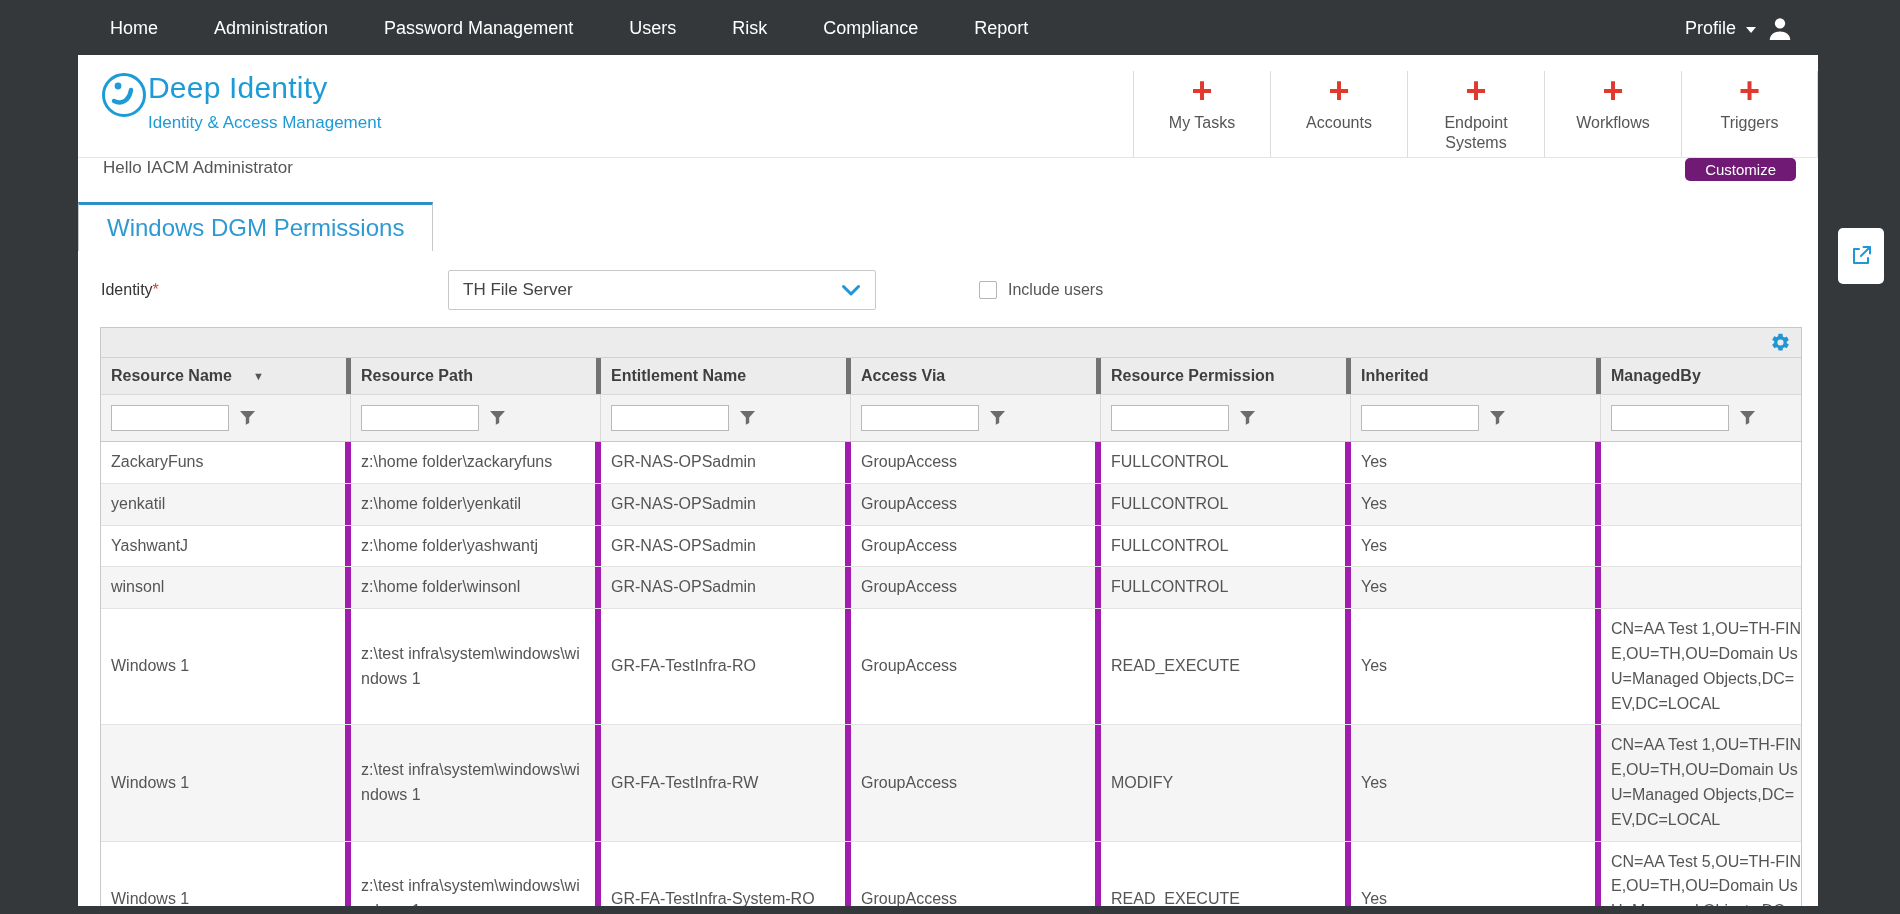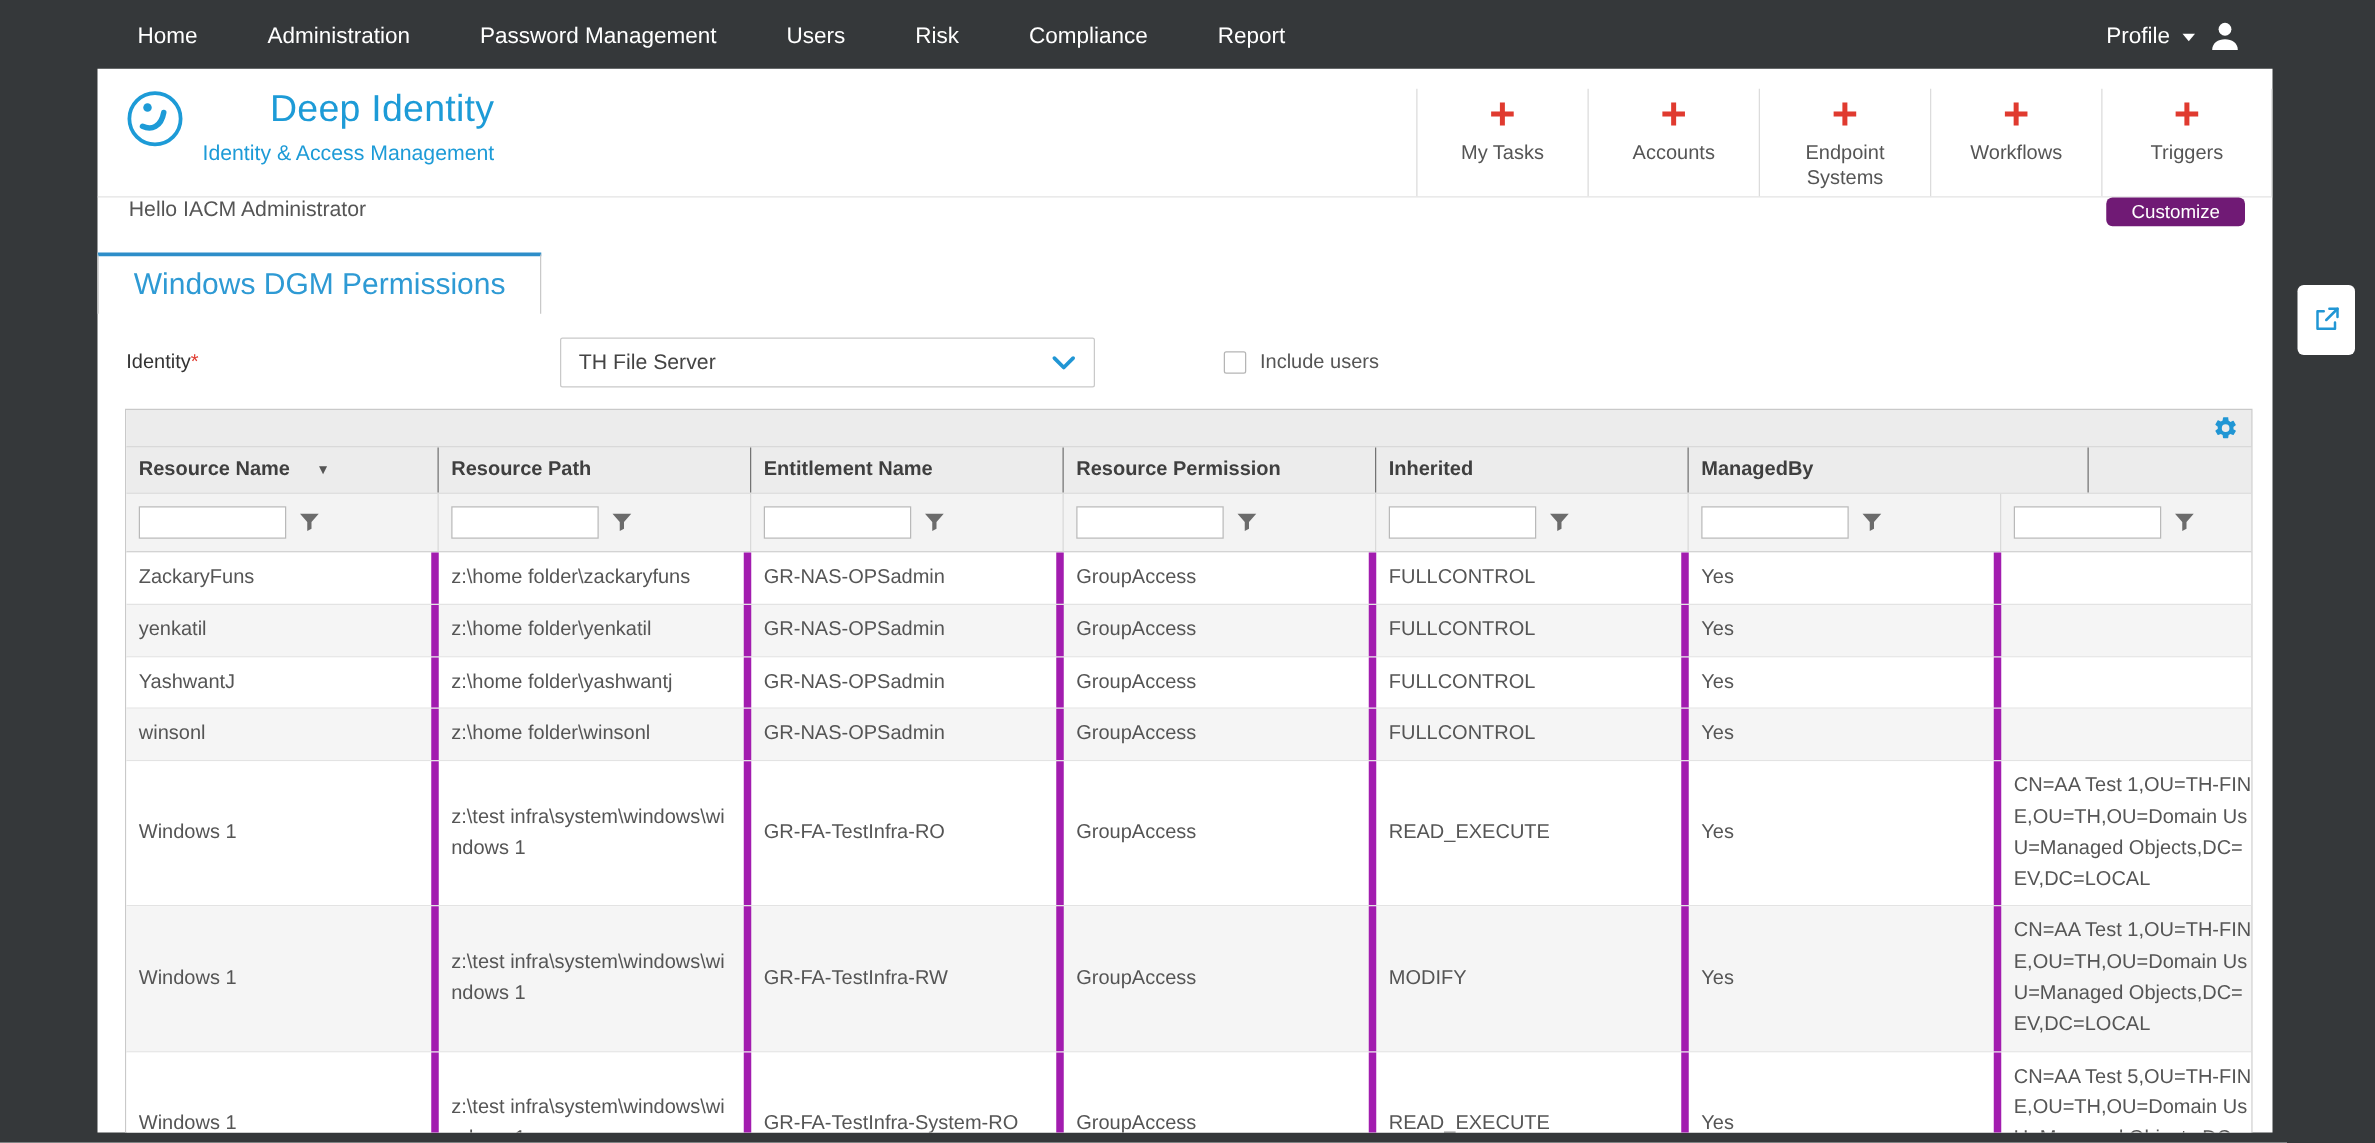--- a/index.html
+++ b/index.html
@@ -13,21 +13,21 @@
   .nav-item { color: #fff; font-size: 18px; text-decoration: none; cursor: pointer; white-space: nowrap; }
   .nav-profile { position: absolute; right: 106px; top: 0; height: 57px; display: flex; align-items: center; gap: 10px; cursor: pointer; }
   .nav-profile .plabel { color: #fff; font-size: 18px; }
   .caret { width: 0; height: 0; border-left: 5px solid transparent; border-right: 5px solid transparent; border-top: 6px solid #fff; margin-top: 3px; }
   .user-icon svg { display: block; }
 
   
   .card { position: absolute; left: 78px; top: 55px; width: 1740px; height: 851px; background: #fff; overflow: hidden; }
 
   .brand-row { height: 102px; display: flex; justify-content: space-between; }
-  .brand { display: flex; align-items: flex-start; gap: 14px; padding: 16px 0 0 22px; text-align: right; }
+  .brand { display: flex; align-items: flex-start; padding: 16px 0 0 22px; }
   .logo svg { display: block; }
   .brand-title { color: #1d9bd7; font-size: 30px; font-weight: 500; letter-spacing: .2px; }
   .brand-sub { color: #1d9bd7; font-size: 17px; margin-top: 8px; }
 
   .quick-links { display: flex; margin-top: 16px; height: 86px; }
   .ql { width: 137px; border-left: 1px solid #dcdcdc; text-align: center; padding-top: 2px; cursor: pointer; }
   .ql:last-child { border-right: 1px solid #dcdcdc; }
   .plus { display: block; color: #e03a2f; font-size: 36px; font-weight: 700; line-height: 36px; }
   .ql-label { display: inline-block; color: #555; font-size: 16px; line-height: 20px; margin-top: 4px; max-width: 120px; }
 
@@ -49,21 +49,21 @@
   .cb-group input { appearance: none; width: 18px; height: 18px; border: 1px solid #b5b5b5; background: #fff; border-radius: 2px; cursor: pointer; }
   .cb-label { font-size: 16px; color: #555; }
 
   
   .table-wrap { margin: 17px 16px 0 22px; width: 1702px; border: 1px solid #c9c9c9; overflow: hidden; }
   .toolbar { height: 30px; background: #ececec; border-bottom: 1px solid #d2d2d2; display: flex; justify-content: flex-end; align-items: center; padding-right: 10px; }
   .gear { cursor: pointer; display: flex; }
 
   .thead, .tfilter, .tr { display: flex; width: 1820px; }
   .thead { background: #ececec; }
-  .th { padding: 9px 10px; font-weight: 700; font-size: 16px; color: #3f3f3f; border-right: 1px solid #737373; display: flex; align-items: center; gap: 21px; }
+  .th { padding: 9px 10px; font-weight: 700; font-size: 16px; color: #3f3f3f; border-right: 5px solid #737373; display: flex; align-items: center; gap: 21px; }
   .sort { font-size: 11px; color: #555; }
 
   .tfilter { background: #f3f3f3; border-top: 1px solid #d9d9d9; border-bottom: 1px solid #c9c9c9; }
   .tf { padding: 10px 8px 10px 10px; border-right: 1px solid #d9d9d9; display: flex; align-items: center; gap: 10px; }
   .tf input { width: 118px; height: 26px; border: 1px solid #b9b9b9; background: #fff; font-family: "Liberation Sans", sans-serif; font-size: 15px; padding: 0 6px; }
   .funnel { cursor: pointer; }
 
   .tr { border-bottom: 1px solid #e3e3e3; background: #fff; min-height: 38px; align-items: stretch; }
   .tr.alt { background: #f5f5f5; }
   .td { padding: 8px 10px; font-size: 16px; color: #555; border-right: 6px solid #a21caf; line-height: 1.55; display: flex; align-items: center; }
@@ -184,20 +184,23 @@
         <div class="th c0">
           <span>Resource Name</span>
           <span class="sort">▼</span>
         </div>
         <div class="th c1">
           <span>Resource Path</span>
         </div>
         <div class="th c2">
           <span>Entitlement Name</span>
         </div>
+        <div class="th c3">
+          <span>Access Via</span>
+        </div>
         <div class="th c4">
           <span>Resource Permission</span>
         </div>
         <div class="th c5">
           <span>Inherited</span>
         </div>
         <div class="th c6">
           <span>ManagedBy</span>
         </div>
       </div>

